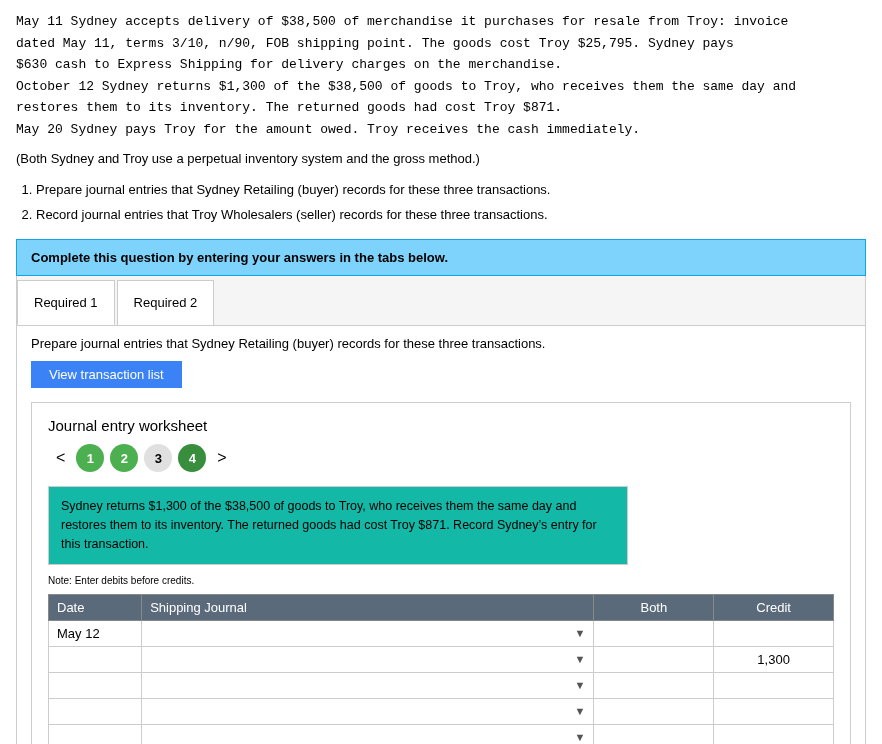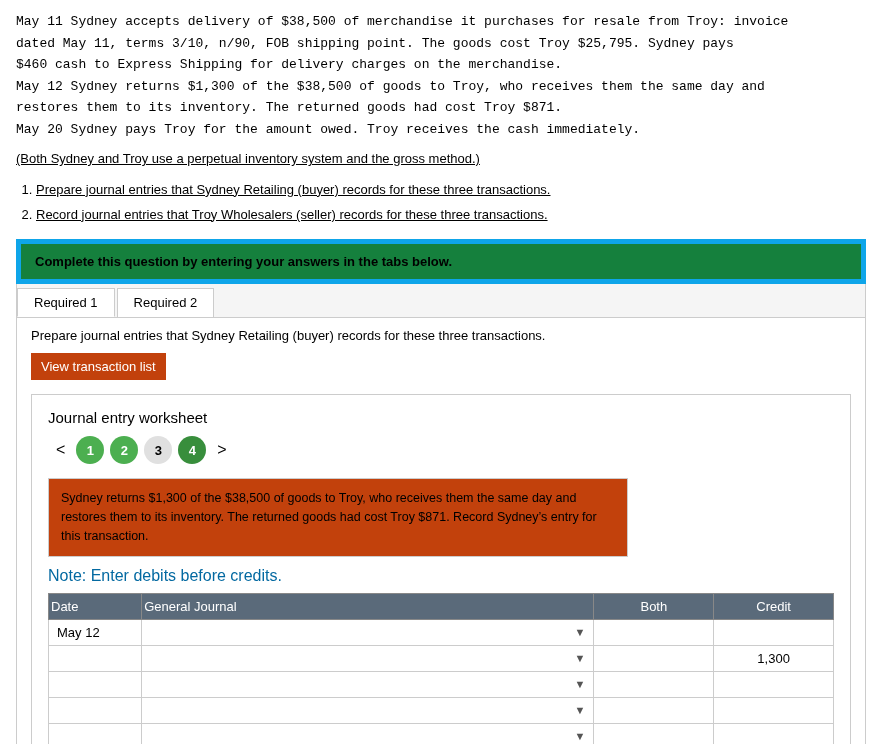--- a/index.html
+++ b/index.html
@@ -17,50 +17,49 @@
       margin-bottom: 4px;
     }
     .text-block p {
       margin-bottom: 2px;
     }
     .instructions {
       margin: 10px 0;
       font-family: Arial, sans-serif;
       font-size: 13px;
       line-height: 1.6;
-      text-decoration: underline;
     }
     .instructions ol {
       margin-left: 20px;
     }
     .instructions li {
       margin-bottom: 4px;
     }
     .complete-box {
-      background: #15803d;
-      border: 5px solid #0ea5e9;
+      background: #7dd3fc;
+      border: 1px solid #0ea5e9;
       padding: 10px 14px;
       font-family: Arial, sans-serif;
       font-size: 13px;
       font-weight: bold;
       margin: 14px 0 0 0;
     }
     .tabs-area {
       border: 1px solid #ccc;
       border-top: none;
       font-family: Arial, sans-serif;
       font-size: 13px;
     }
     .tabs-row {
       display: flex;
       border-bottom: 1px solid #ccc;
       background: #f5f5f5;
     }
     .tab {
-      padding: 6px 16px;
+      padding: 14px 16px;
       border: 1px solid #ccc;
       border-bottom: none;
       cursor: pointer;
       background: #fff;
       margin-right: 2px;
       margin-top: 4px;
       font-size: 13px;
       text-align: right;
     }
     .tab.active {
@@ -72,24 +71,24 @@
     }
     .tab-content {
       padding: 10px 14px 0 14px;
     }
     .tab-instruction {
       font-size: 13px;
       font-family: Arial, sans-serif;
       margin-bottom: 10px;
     }
     .view-transaction-btn {
-      background: #c2410c;
+      background: #3b82f6;
       color: #fff;
       border: none;
-      padding: 6px 10px;
+      padding: 6px 18px;
       font-size: 13px;
       cursor: pointer;
       margin-bottom: 14px;
       font-family: Arial, sans-serif;
     }
     .worksheet-box {
       border: 1px solid #ccc;
       margin: 0 0 0 0;
       padding: 14px 16px 16px 16px;
       background: #fff;
@@ -145,39 +144,39 @@
       background: #388e3c;
       color: #fff;
     }
     .transaction-desc {
       border: 1px solid #ccc;
       padding: 10px 12px;
       font-size: 12.5px;
       font-family: Arial, sans-serif;
       line-height: 1.5;
       margin-bottom: 10px;
-      background: #c2410c;
+      background: #14b8a6;
       max-width: 580px;
     }
     .note {
-      color: #0369a1;
-      font-size: 16px;
+      color: #000000;
+      font-size: 10px;
       font-family: Arial, sans-serif;
       margin-bottom: 8px;
     }
     .journal-table {
       width: 100%;
       border-collapse: collapse;
       font-size: 13px;
       font-family: Arial, sans-serif;
     }
     .journal-table th {
       background: #5a6a7a;
       color: #fff;
-      padding: 5px 2px;
+      padding: 5px 8px;
       border: 1px solid #888;
       text-align: center;
       font-weight: normal;
     }
     .journal-table th.left {
       text-align: left;
     }
     .journal-table td {
       border: 1px solid #ccc;
       padding: 4px 8px;
@@ -205,22 +204,22 @@
       font-size: 11px;
       color: #555;
     }
   </style>
 </head>
 <body>
 
 <div class="text-block">
   <p>May 11 Sydney accepts delivery of $38,500 of merchandise it purchases for resale from Troy: invoice</p>
   <p>        dated May 11, terms 3/10, n/90, FOB shipping point. The goods cost Troy $25,795. Sydney pays</p>
-  <p>        $460 cash to Express Shipping for delivery charges on the merchandise.</p>
-  <p>May 12 Sydney returns $1,300 of the $38,500 of goods to Troy, who receives them the same day and</p>
+  <p>        $630 cash to Express Shipping for delivery charges on the merchandise.</p>
+  <p>October 12 Sydney returns $1,300 of the $38,500 of goods to Troy, who receives them the same day and</p>
   <p>        restores them to its inventory. The returned goods had cost Troy $871.</p>
   <p>May 20 Sydney pays Troy for the amount owed. Troy receives the cash immediately.</p>
 </div>
 
 <div class="instructions">
   <p>(Both Sydney and Troy use a perpetual inventory system and the gross method.)</p>
 </div>
 
 <div class="instructions">
   <ol>
@@ -266,21 +265,21 @@
       <div class="transaction-desc">
         <span>Sydney returns $1,300 of the $38,500 of goods to Troy, who receives them the same day and restores them to its inventory. The returned goods had cost Troy $871. Record Sydney’s entry for this transaction.</span>
       </div>
 
       <div class="note">Note: Enter debits before credits.</div>
 
       <table class="journal-table">
         <thead>
           <tr>
             <th class="left">Date</th>
-            <th class="left">General Journal</th>
+            <th class="left">Shipping Journal</th>
             <th>Both</th>
             <th>Credit</th>
           </tr>
         </thead>
         <tbody>
 
           <tr>
             <td class="date-cell">
               <span>May 12</span>
             </td>

